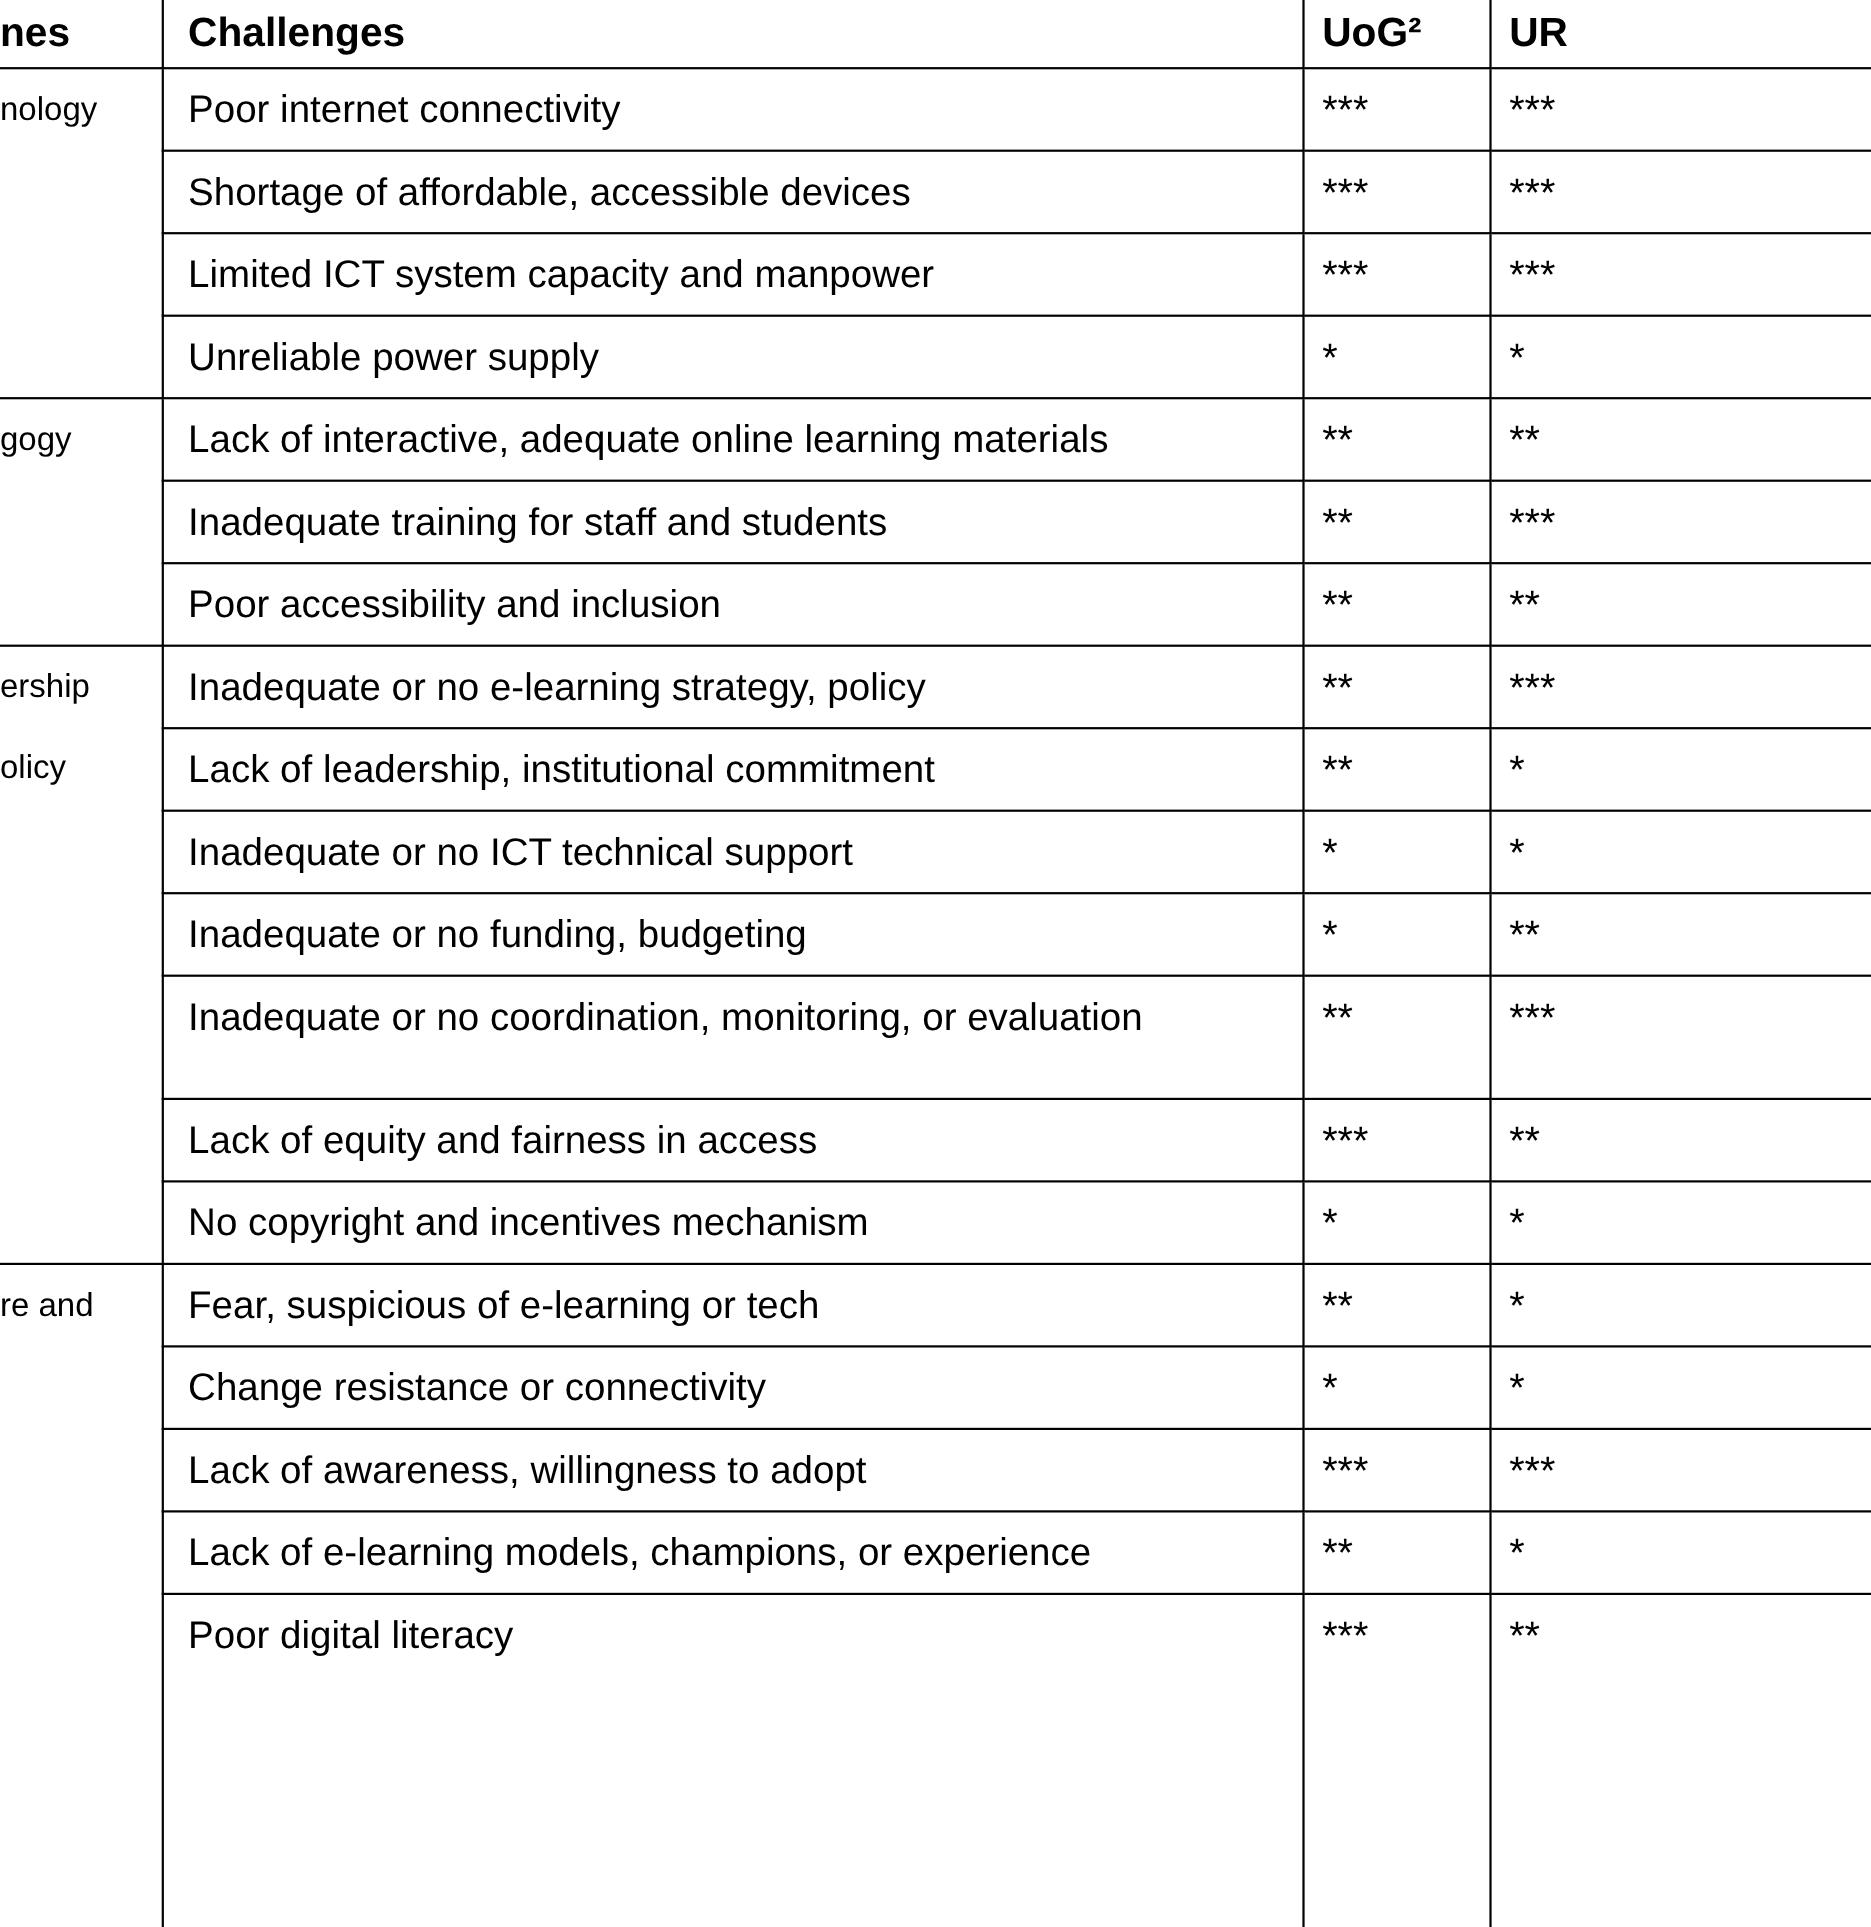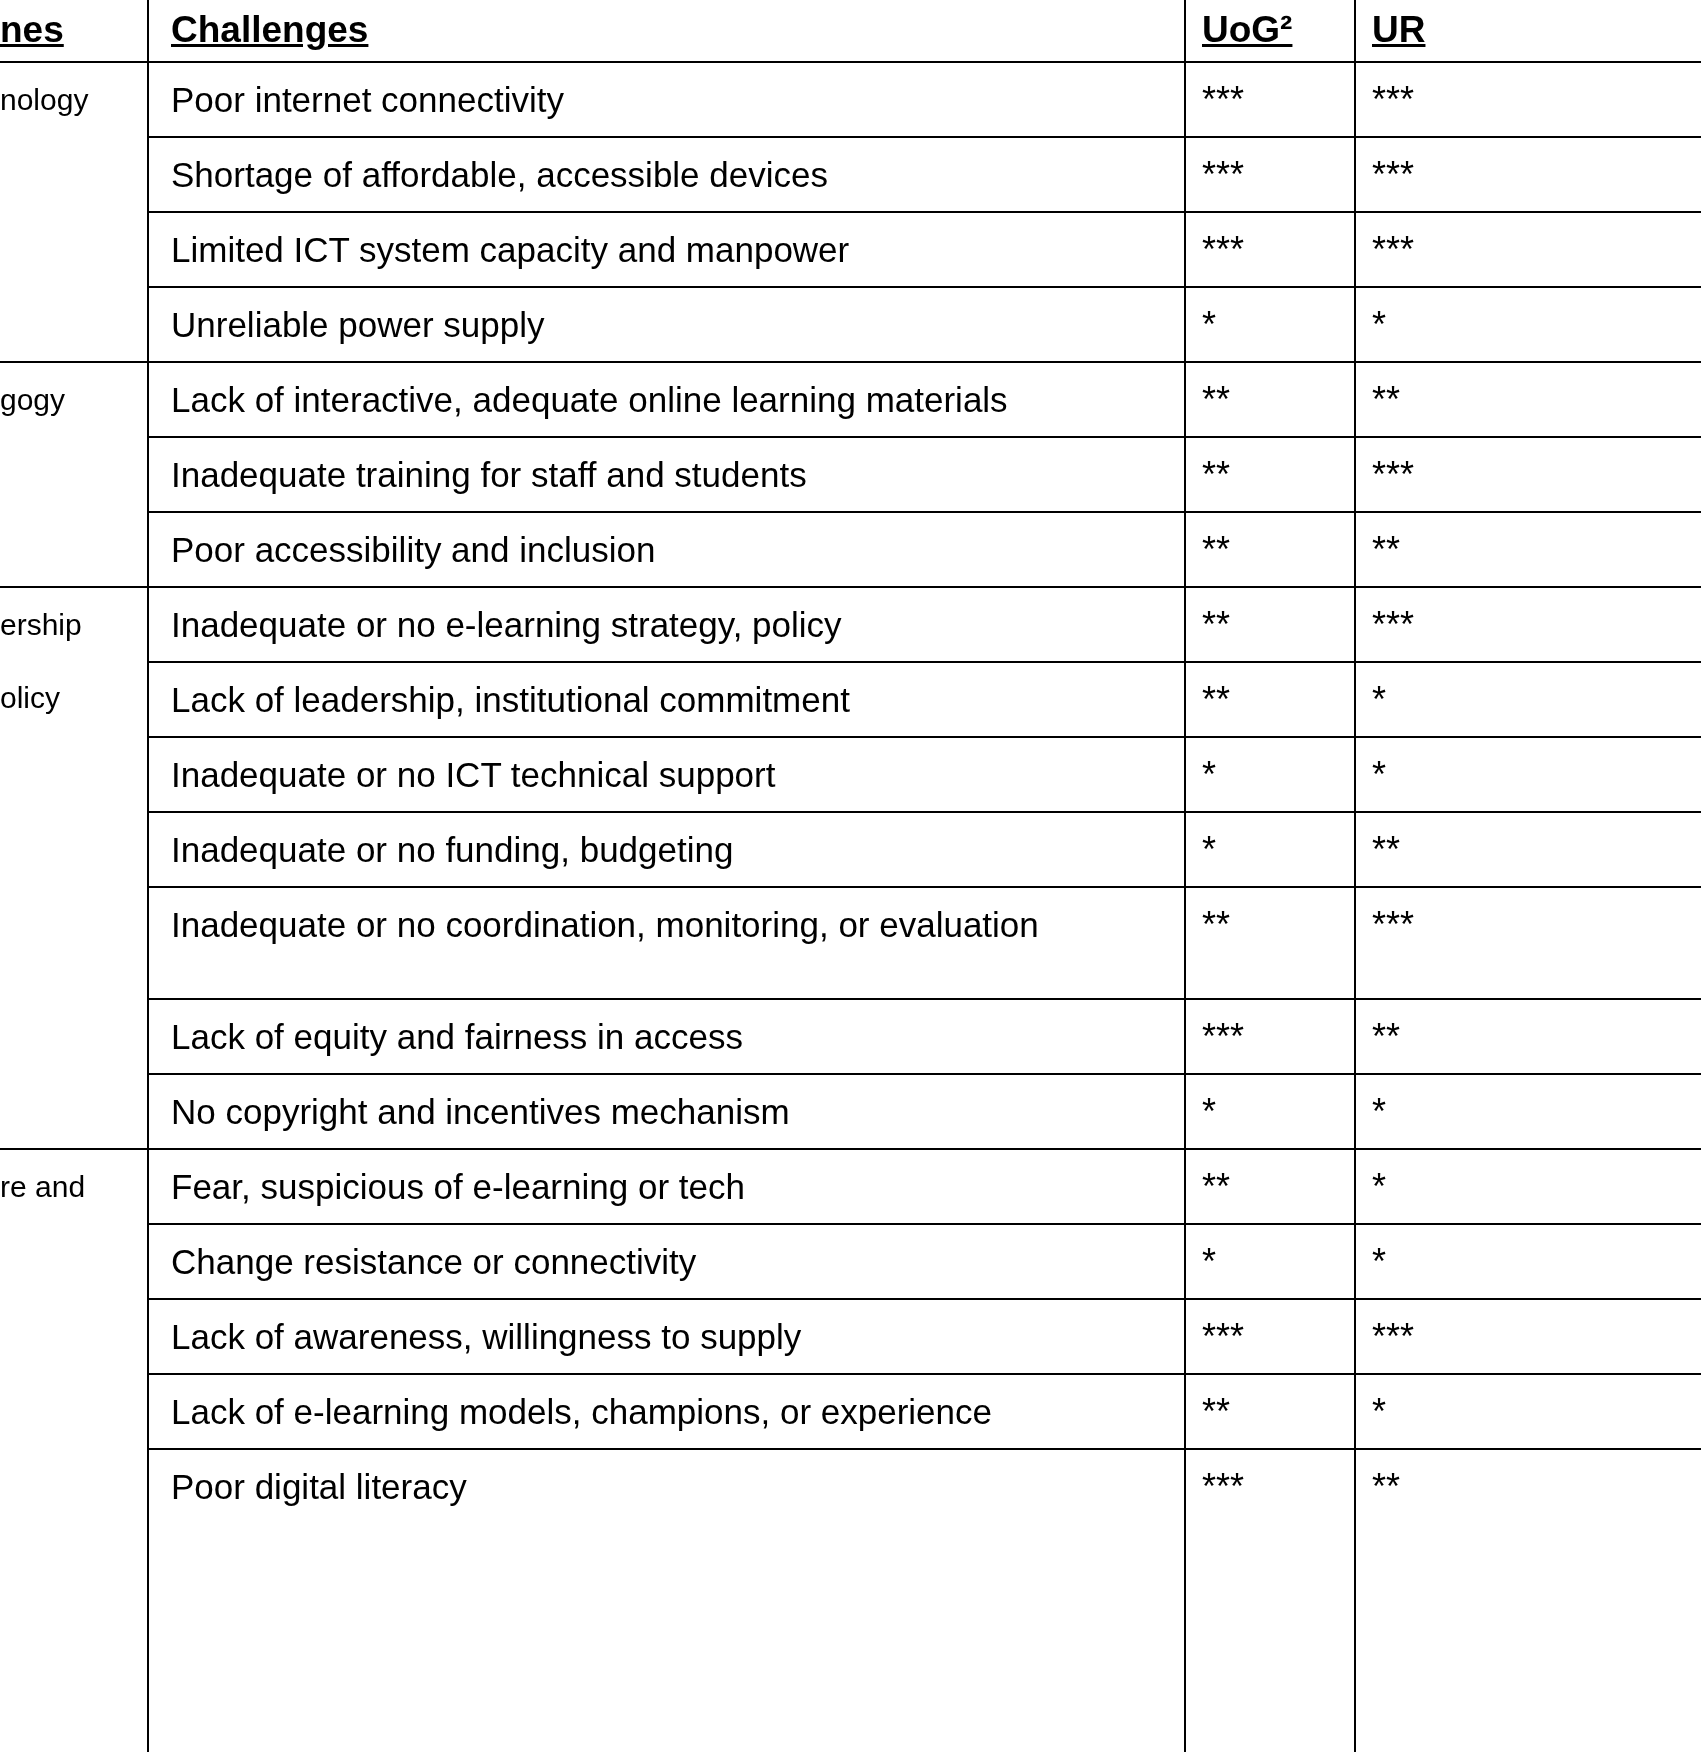--- a/index.html
+++ b/index.html
@@ -30,21 +30,20 @@
     overflow: hidden;
   }
   thead th {
     height: 62px;
     line-height: 60px;
     font-size: 37px;
     font-weight: bold;
     text-align: left;
     border-top: none;
     white-space: nowrap;
-    text-decoration: underline;
   }
   td {
     font-size: 35px;
     line-height: 73px;
   }
   tr.single td { height: 73px; }
   tr.double td { height: 112px; }
   tr.last td   { height: 328px; }
 
   .col-theme { border-left: none; }
@@ -193,21 +192,21 @@
       <td class="cell-challenge">Fear, suspicious of e-learning or tech</td>
       <td class="cell-star">**</td>
       <td class="cell-star col-last">*</td>
     </tr>
     <tr class="single">
       <td class="cell-challenge">Change resistance or connectivity</td>
       <td class="cell-star">*</td>
       <td class="cell-star col-last">*</td>
     </tr>
     <tr class="single">
-      <td class="cell-challenge">Lack of awareness, willingness to supply</td>
+      <td class="cell-challenge">Lack of awareness, willingness to adopt</td>
       <td class="cell-star">***</td>
       <td class="cell-star col-last">***</td>
     </tr>
     <tr class="single">
       <td class="cell-challenge">Lack of e-learning models, champions, or experience</td>
       <td class="cell-star">**</td>
       <td class="cell-star col-last">*</td>
     </tr>
     <tr class="last">
       <td class="cell-challenge">Poor digital literacy</td>

